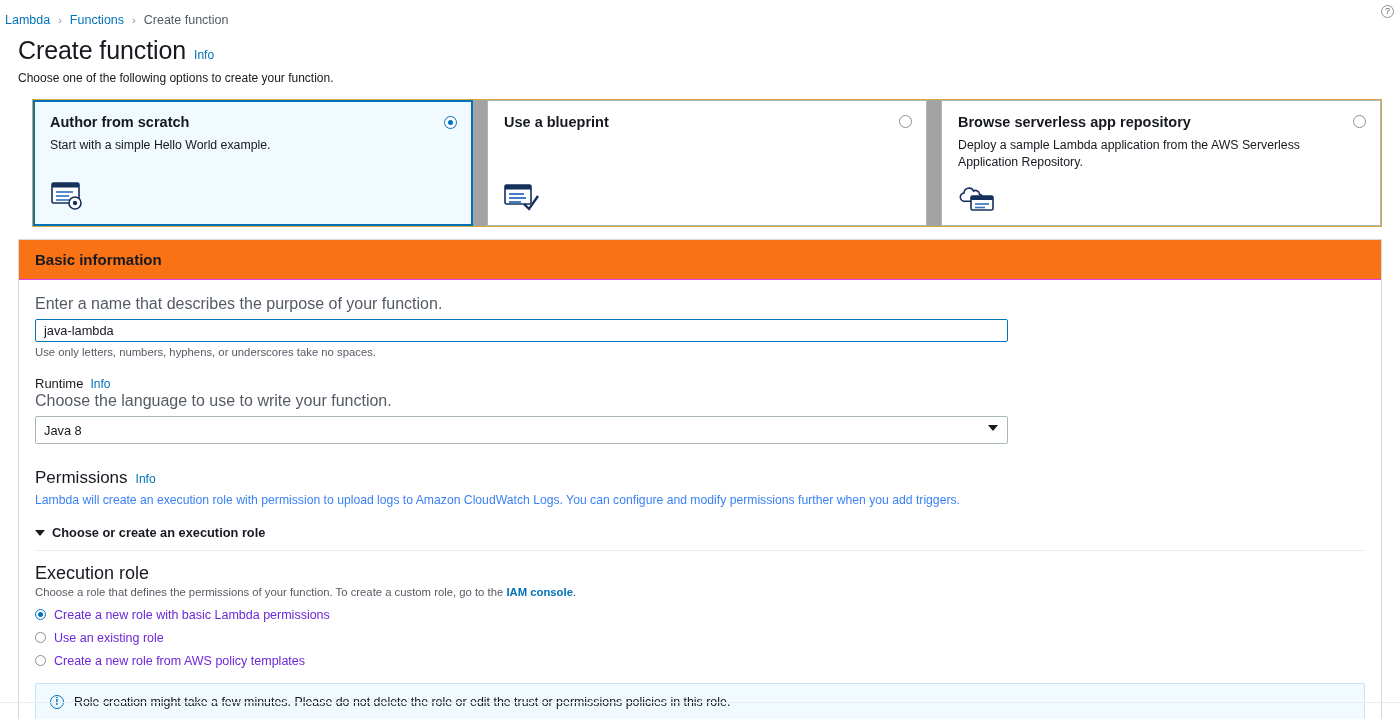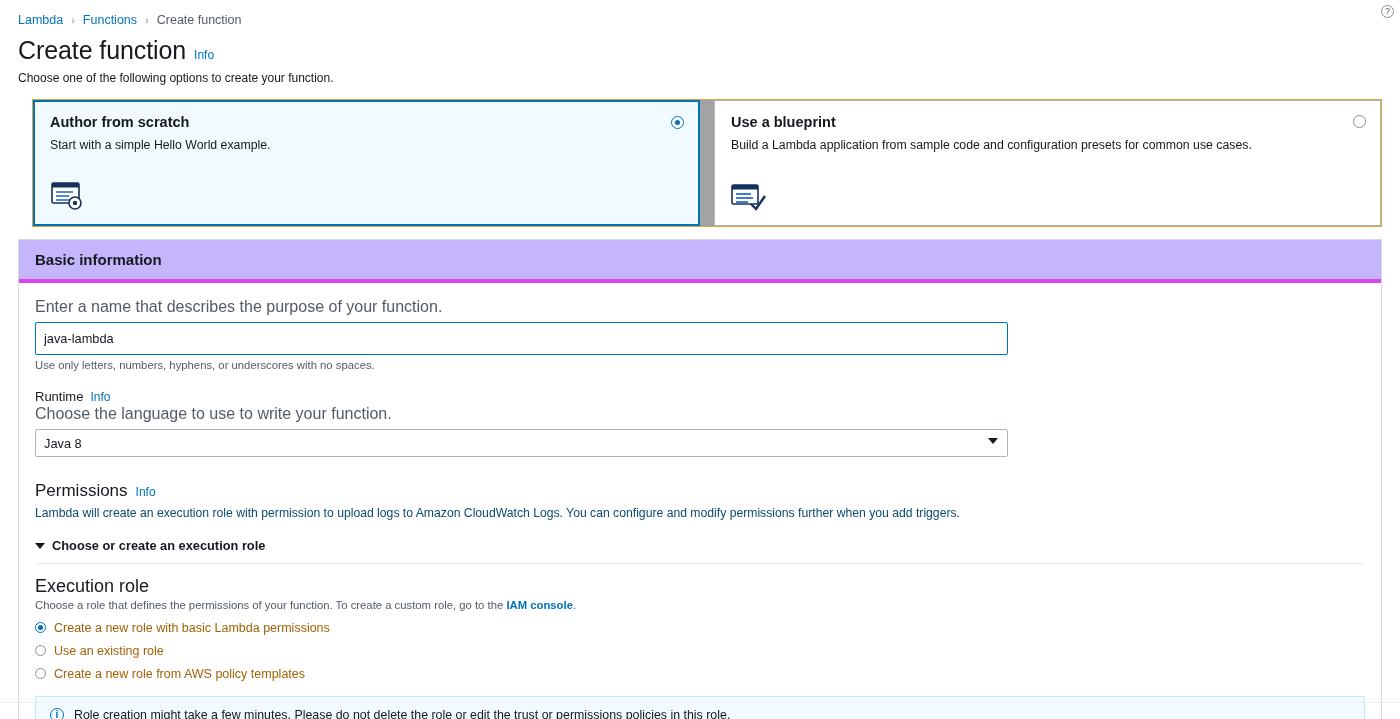--- a/index.html
+++ b/index.html
@@ -11,21 +11,21 @@
     font-size: 13px;
     color: #16191f;
     overflow: hidden;
   }
   .page { position: relative; width: 1400px; height: 719px; background: #fff; }
 
   
   .breadcrumb {
     display: flex; align-items: center;
     gap: 8px;
-    padding: 10px 0 0 18px;
+    padding: 10px 0 0 5px;
     font-size: 12.5px;
     height: 30px;
   }
   .crumb-link { color: #0073bb; cursor: pointer; }
   .crumb-sep { color: #879196; font-size: 11px; }
   .crumb-current { color: #545b64; }
 
   
   .title-row {
     display: flex; align-items: baseline; gap: 8px;
@@ -79,34 +79,34 @@
   .card-icon { position: absolute; bottom: 10px; left: 16px; }
 
   
   .panel {
     margin: 12px 18px 0 18px;
     border: 1px solid #d5dbdb;
     background: #fff;
   }
   .panel-header {
     padding: 11px 16px;
-    border-bottom: 4px solid #d946ef;
-    background: #c4b5fd;
+    border-bottom: 1px solid #d946ef;
+    background: #f97316;
   }
   .panel-header h2 { margin: 0; font-size: 15px; font-weight: 700; color: #16191f; }
   .panel-body { padding: 14px 16px 18px 16px; }
 
   .field-label { font-size: 12.6px; color: #16191f; font-weight: 400; }
   .field-hint { font-size: 16px; color: #545b64; margin-top: 1px; }
   .field-hint-below { font-size: 11.3px; color: #545b64; margin-top: 4px; }
 
   input.text-input {
     display: block;
     width: 973px;
-    height: 33px;
+    height: 23px;
     margin-top: 6px;
     padding: 4px 8px;
     border: 1px solid #0073bb;
     border-radius: 2px;
     font-family: "Liberation Sans", sans-serif;
     font-size: 12.8px;
     color: #16191f;
     outline: none;
     background: #fff;
   }
@@ -128,21 +128,21 @@
     position: absolute; right: 10px; top: 9px;
     width: 0; height: 0;
     border-left: 5px solid transparent;
     border-right: 5px solid transparent;
     border-top: 6px solid #16191f;
     pointer-events: none;
   }
 
   .section-title-row { display: flex; align-items: baseline; gap: 8px; margin-top: 24px; }
   .section-title { font-size: 17px; font-weight: 400; color: #16191f; }
-  .section-desc { font-size: 12.2px; color: #0c4a6e; margin-top: 5px; }
+  .section-desc { font-size: 12.2px; color: #3b82f6; margin-top: 5px; }
 
   .expander {
     margin-top: 18px;
     display: flex; align-items: center; gap: 7px;
     font-size: 12.8px; font-weight: 700; color: #16191f;
     cursor: pointer;
   }
   .caret-down { width: 0; height: 0; border-left: 5px solid transparent; border-right: 5px solid transparent; border-top: 6px solid #16191f; }
   .divider { border-top: 1px solid #eaeded; margin-top: 10px; }
 
@@ -151,21 +151,21 @@
   .link { color: #0073bb; cursor: pointer; }
 
   .radio-list { margin-top: 8px; }
   .radio-row { display: flex; align-items: center; gap: 8px; height: 17px; margin-bottom: 6px; }
   .rdot {
     width: 11px; height: 11px; border-radius: 50%;
     border: 1px solid #879196; background: #fff; position: relative; flex: 0 0 auto;
   }
   .rdot.on { border: 1px solid #0073bb; }
   .rdot.on::after { content: ""; position: absolute; top: 2px; left: 2px; width: 5px; height: 5px; border-radius: 50%; background: #0073bb; }
-  .radio-text { font-size: 12.5px; color: #a16207; }
+  .radio-text { font-size: 12.5px; color: #6d28d9; }
 
   .alert {
     margin-top: 14px;
     border: 1px solid #c6e5f5;
     background: #f1faff;
     padding: 11px 14px;
     display: flex; align-items: center; gap: 10px;
     font-size: 12.4px; color: #16191f;
     border-radius: 1px;
   }
@@ -221,45 +221,58 @@
           <line x1="5" y1="19" x2="20" y2="19" stroke="#2e6fbf" stroke-width="1.6"></line>
           <circle cx="24" cy="22" r="6" fill="#fff" stroke="#16305c" stroke-width="1.6"></circle>
           <circle cx="24" cy="22" r="2.2" fill="#16305c"></circle>
         </svg>
       </span>
     </div>
 
     <div class="card">
       <div class="radio"></div>
       <p class="card-title">Use a blueprint</p>
-      <p class="card-desc">Build a Lambda application from sample code and configuration presets for common use cases.</p>
       <span class="card-icon">
         <svg width="36" height="30" viewBox="0 0 36 30">
           <rect x="1" y="3" width="26" height="19" rx="1.5" fill="#fff" stroke="#16305c" stroke-width="1.6"></rect>
           <rect x="1" y="3" width="26" height="4.5" fill="#16305c"></rect>
           <line x1="5" y1="12" x2="20" y2="12" stroke="#2e6fbf" stroke-width="1.8"></line>
           <line x1="5" y1="16" x2="22" y2="16" stroke="#2e6fbf" stroke-width="1.8"></line>
           <line x1="5" y1="20" x2="17" y2="20" stroke="#2e6fbf" stroke-width="1.8"></line>
           <path d="M20 22 L25 27 L34 14" fill="none" stroke="#16305c" stroke-width="2.4"></path>
         </svg>
       </span>
     </div>
 
+    <div class="card">
+      <div class="radio"></div>
+      <p class="card-title">Browse serverless app repository</p>
+      <p class="card-desc">Deploy a sample Lambda application from the AWS Serverless Application Repository.</p>
+      <span class="card-icon">
+        <svg width="40" height="30" viewBox="0 0 40 30">
+          <path d="M6 11 a5 5 0 0 1 9.5 -2 a4 4 0 0 1 6 3.2 a3.6 3.6 0 0 1 -0.6 7.1 H7 a4 4 0 0 1 -1 -8.3 z" fill="#fff" stroke="#16305c" stroke-width="1.6"></path>
+          <rect x="13" y="14" width="22" height="14" rx="1.5" fill="#fff" stroke="#16305c" stroke-width="1.6"></rect>
+          <rect x="13" y="14" width="22" height="4" fill="#16305c"></rect>
+          <line x1="17" y1="22" x2="31" y2="22" stroke="#2e6fbf" stroke-width="1.6"></line>
+          <line x1="17" y1="25.5" x2="27" y2="25.5" stroke="#2e6fbf" stroke-width="1.6"></line>
+        </svg>
+      </span>
+    </div>
   </div>
 
   <div class="panel">
     <div class="panel-header">
       <h2>Basic information</h2>
     </div>
     <div class="panel-body">
 
       <div>
         <div class="field-hint">Enter a name that describes the purpose of your function.</div>
         <input class="text-input" type="text" value="java-lambda" style="">
-        <div class="field-hint-below">Use only letters, numbers, hyphens, or underscores with no spaces.</div>
+        <div class="field-hint-below">Use only letters, numbers, hyphens, or underscores take no spaces.</div>
       </div>
 
       <div style="margin-top:18px;">
         <div class="section-title-row" style="margin-top:0; gap:7px;">
           <span class="field-label" style="font-size:13px;">Runtime</span>
           <span class="info-link">Info</span>
         </div>
         <div class="field-hint">Choose the language to use to write your function.</div>
         <div class="select-wrap">
           <select class="select-input">

